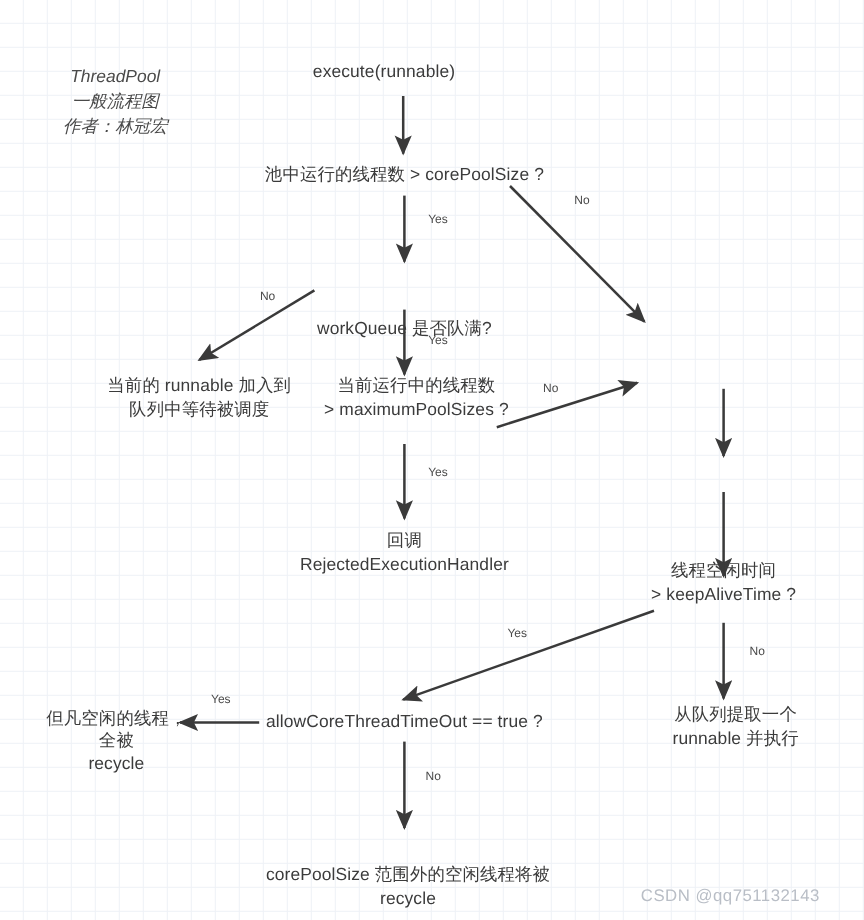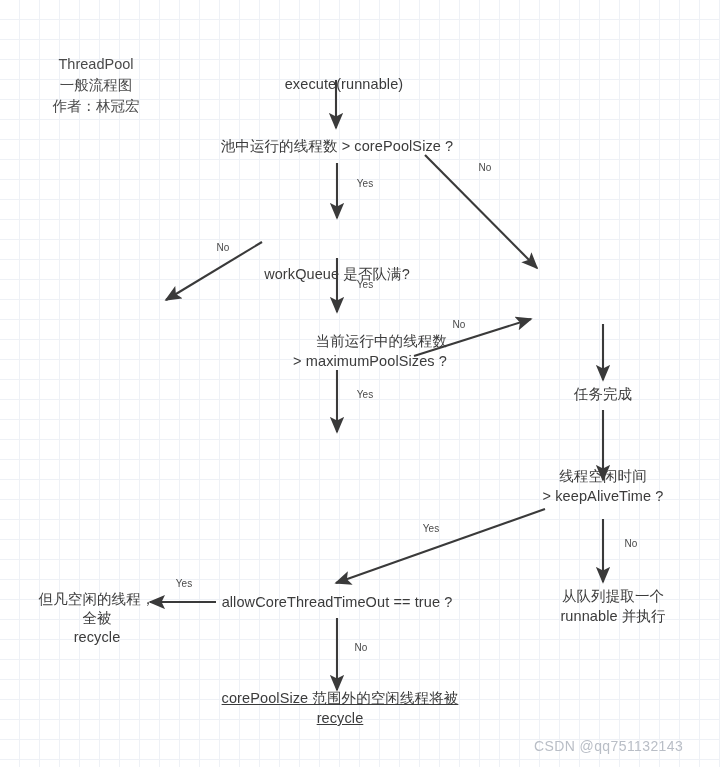--- a/index.html
+++ b/index.html
@@ -38,20 +38,21 @@
     letter-spacing: 0.1px;
   }
   .node.left-align { text-align: left; }
   .title {
     position: absolute;
     color: #4a4a4a;
     font-size: 14.5px;
     line-height: 21px;
     text-align: center;
     white-space: pre-line;
+    font-style: italic;
   }
   .edge-label {
     position: absolute;
     color: #4a4a4a;
     font-size: 10px;
     line-height: 16px;
     text-align: center;
   }
   .watermark {
     position: absolute;
@@ -85,47 +86,50 @@
       <line x1="545" y1="509" x2="336" y2="583"></line>
       <line x1="216" y1="602" x2="150" y2="602"></line>
       <line x1="337" y1="618" x2="337" y2="690"></line>
     </g>
   </svg>
 
   <div class="title" style="left:36px; top:54px; width:120px;">ThreadPool
 一般流程图
 作者：林冠宏</div>
 
-  <div class="node" style="left:244px; top:50px; width:200px;margin-top:24px;">execute(runnable)</div>
+  <div class="node" style="left:220px; top:50px; width:200px;">execute(runnable)</div>
 
   <div class="node" style="left:197px; top:136px; width:280px;">池中运行的线程数 &gt; corePoolSize ?</div>
 
   <div class="node" style="left:237px; top:228px; width:200px;margin-top:36px;">workQueue 是否队满?</div>
 
+  <div class="node" style="left:66px; top:312px; width:200px;">当前的 runnable 加入到
+队列中等待被调度</div>
 
-  <div class="node left-align" style="left:247px; top:331px; width:200px; text-align:right;">当前运行中的线程数
+  <div class="node left-align" style="left:247px; top:312px; width:200px; text-align:center;">当前运行中的线程数
 &gt; maximumPoolSizes ?</div>
 
 
-  <div class="node" style="left:543px; top:384px; width:120px;">任务完成</div>
 
+  <div class="node" style="left:237px; top:441px; width:200px;">回调
+RejectedExecutionHandler</div>
 
   <div class="node" style="left:523px; top:466px; width:160px;">线程空闲时间
 &gt; keepAliveTime ?</div>
 
   <div class="node" style="left:212px; top:592px; width:250px;">allowCoreThreadTimeOut == true ?</div>
 
   <div class="node" style="left:533px; top:586px; width:160px;">从队列提取一个
 runnable 并执行</div>
 
   <div class="node" style="left:38px; top:590px; width:118px; line-height:19px;">但凡空闲的线程，
 全被
 recycle</div>
 
-  <div class="node" style="left:190px; top:688px; width:300px;text-decoration:underline;">corePoolSize 范围外的空闲线程将被
+  <div class="node" style="left:190px; top:719px; width:300px;">corePoolSize 范围外的空闲线程将被
 recycle</div>
 
   <div class="edge-label" style="left:348px; top:176px; width:34px;">Yes</div>
 
   <div class="edge-label" style="left:470px; top:160px; width:30px;">No</div>
 
   <div class="edge-label" style="left:208px; top:240px; width:30px;">No</div>
 
   <div class="edge-label" style="left:348px; top:277px; width:34px;">Yes</div>
 

